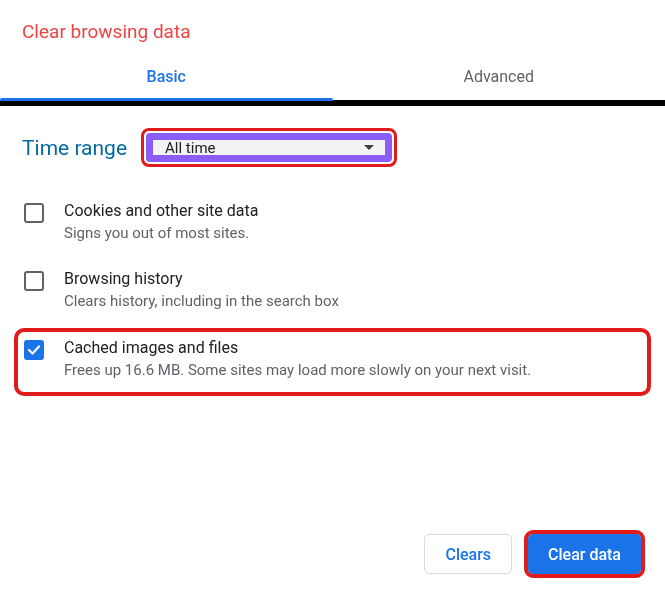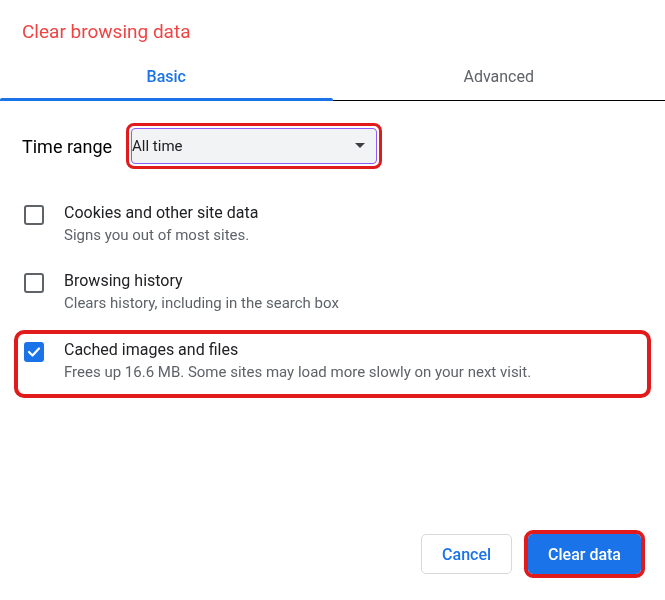--- a/index.html
+++ b/index.html
@@ -16,21 +16,21 @@
     width: 665px; height: 600px;
     padding: 0;
   }
   .title {
     font-size: 19px;
     padding: 20px 0 12px 22px;
     color: #ef4444;
   }
   .tabs {
     display: flex;
-    border-bottom: 1px solid #000000;
+    border-bottom: 6px solid #000000;
     position: relative;
   }
   .tab {
     flex: 1;
     text-align: center;
     padding: 12px 0 14px 0;
     font-size: 16px;
     color: #5f6368;
     cursor: pointer;
     position: relative;
@@ -51,38 +51,38 @@
   .body {
     padding: 22px 22px 0 22px;
   }
   .time-row {
     display: flex;
     align-items: center;
     gap: 14px;
     margin-bottom: 26px;
   }
   .time-label {
-    color: #000000;
-    font-size: 18px;
+    color: #0369a1;
+    font-size: 21px;
   }
   .hl {
     border: 3px solid #e11b1b;
     border-radius: 8px;
     padding: 2px;
   }
   .select {
     display: flex;
     align-items: center;
     justify-content: space-between;
     width: 246px;
-    height: 36px;
-    border: 1px solid #8b5cf6;
+    height: 29px;
+    border: 7px solid #8b5cf6;
     border-radius: 4px;
     background: #f1f3f4;
-    padding: 0 10px 0 0;
+    padding: 0 10px 0 12px;
     cursor: pointer;
     color: #202124;
   }
   .select svg { flex: 0 0 auto; }
   .option {
     display: flex;
     align-items: flex-start;
     gap: 20px;
     padding: 8px 2px 18px 2px;
   }
@@ -219,19 +219,19 @@
       </div>
       <div class="opt-text">
         <div class="opt-title">Cached images and files</div>
         <div class="opt-desc">Frees up 16.6 MB. Some sites may load more slowly on your next visit.</div>
       </div>
     </div>
 
   </div>
 
   <div class="footer">
-    <div class="btn btn-cancel">Cancel</div>
+    <div class="btn btn-cancel">Clears</div>
     <div class="btn-primary-wrap">
       <div class="btn btn-primary">Clear data</div>
     </div>
   </div>
 
 </div>
 
 </body></html>

